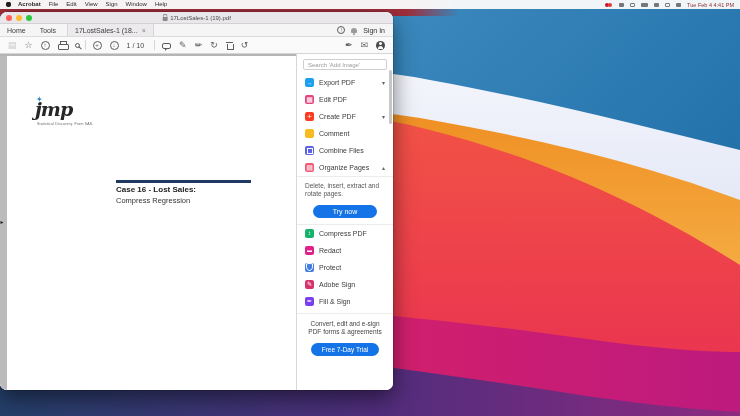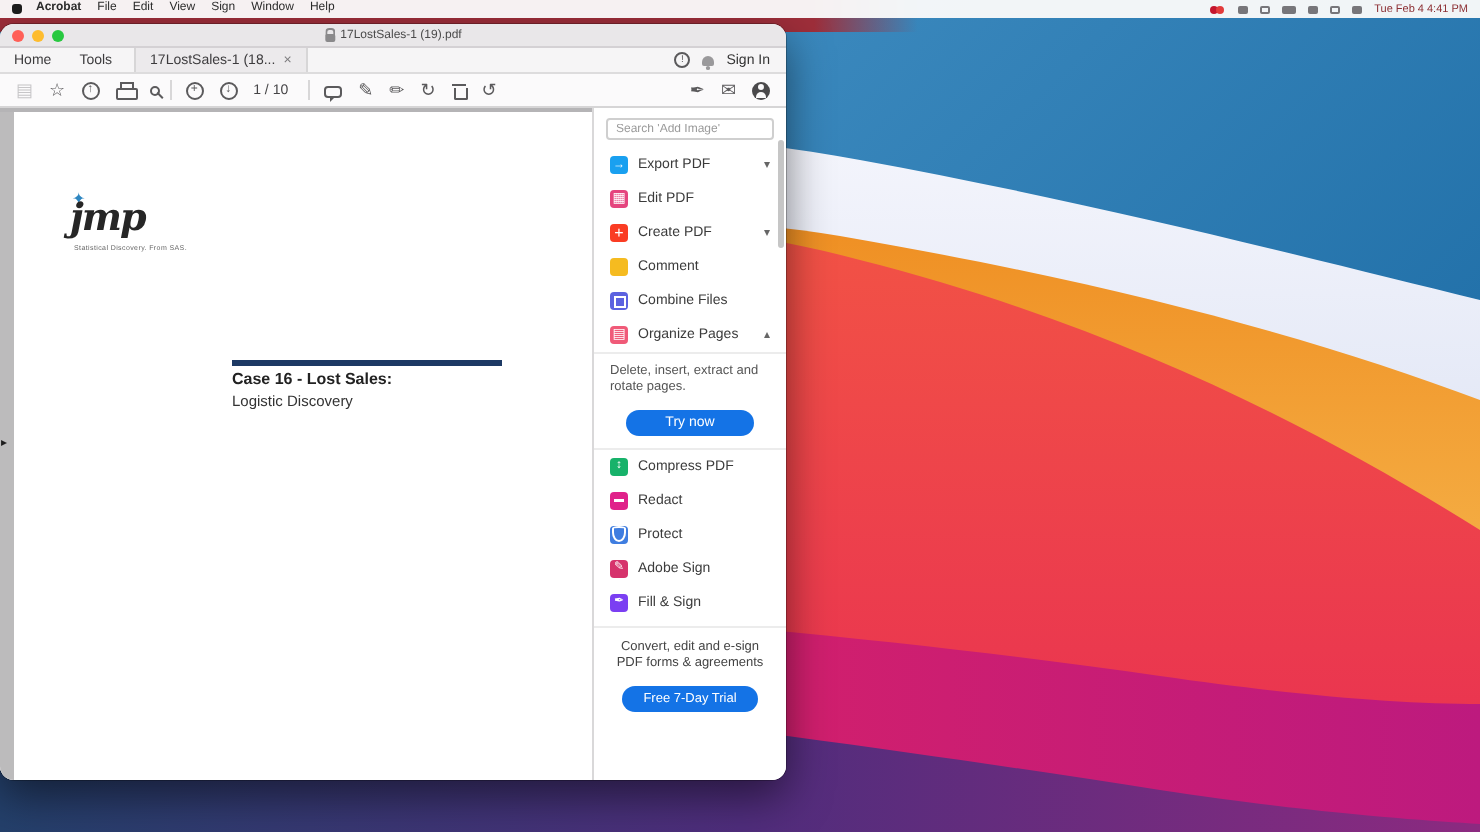--- a/index.html
+++ b/index.html
@@ -245,21 +245,21 @@
     <div class="docarea">
       <div class="gutter"></div>
       <div class="expander">▸</div>
 
       <div class="jmp-star">✦</div>
       <div class="jmp-logo">jmp</div>
       <div class="jmp-tag">Statistical Discovery. From SAS.</div>
 
       <div class="tb-rule"></div>
       <div class="doc-title">Case 16 - Lost Sales:</div>
-      <div class="doc-sub">Logistic Discovery</div>
+      <div class="doc-sub">Compress Regression</div>
     </div>
 
     <div class="panel">
       <input class="search" type="text" placeholder="Search 'Add Image'" style="">
 
       <div class="trow">
         <span class="ticn ic-export" style="background: rgb(25, 160, 240);"></span>
         <span class="tlabel">Export PDF</span>
         <span class="chev c-down"></span>
       </div>

